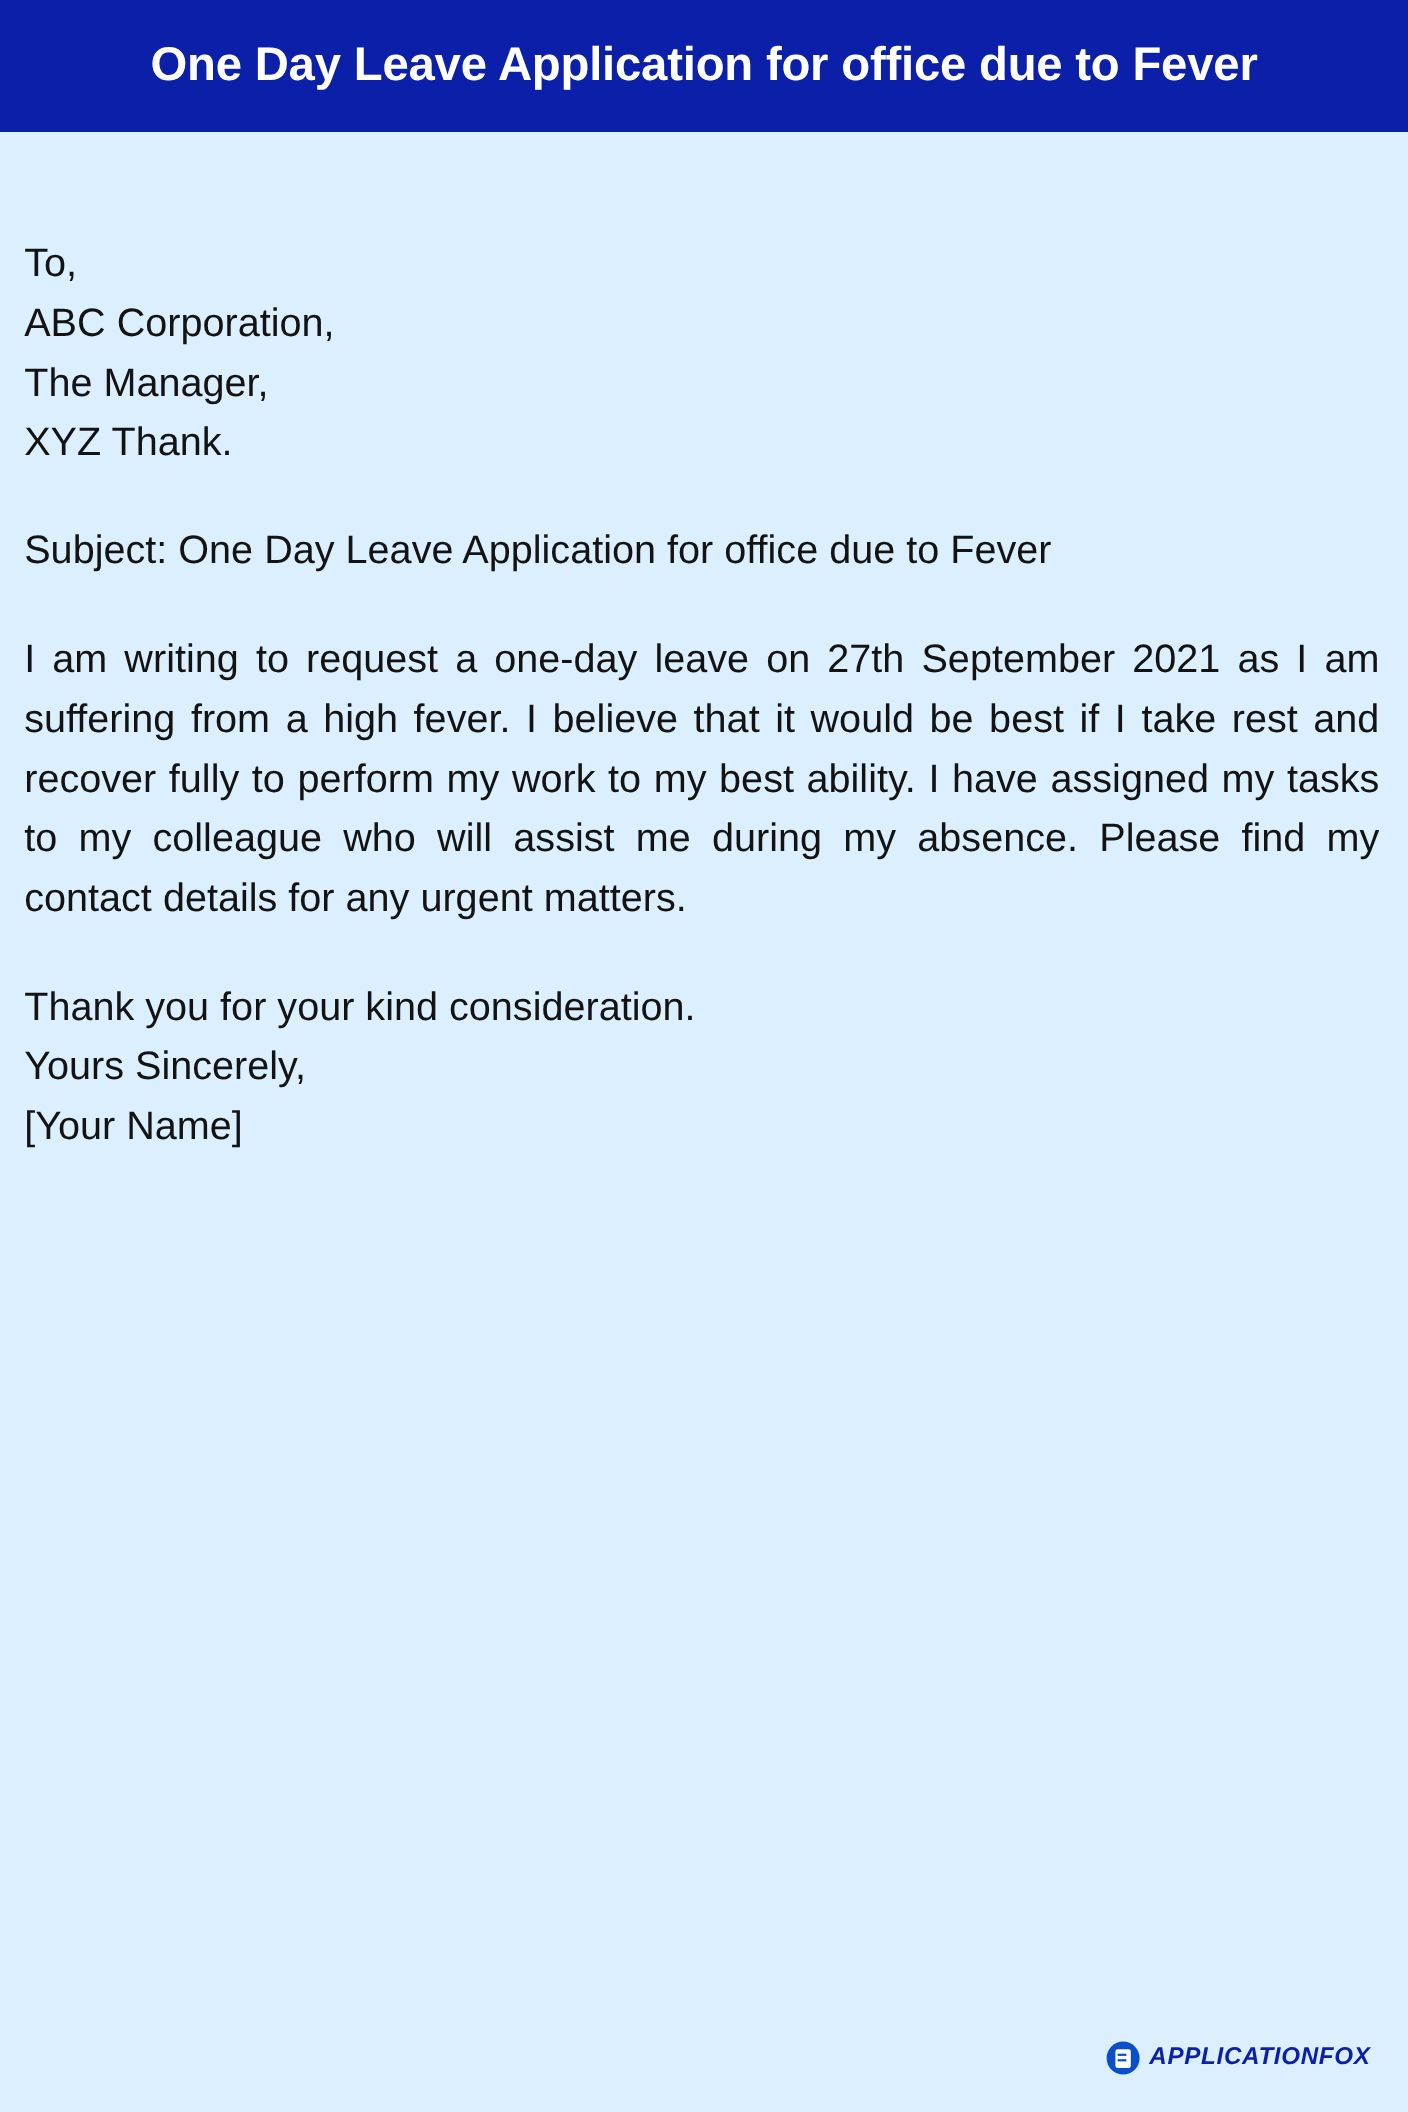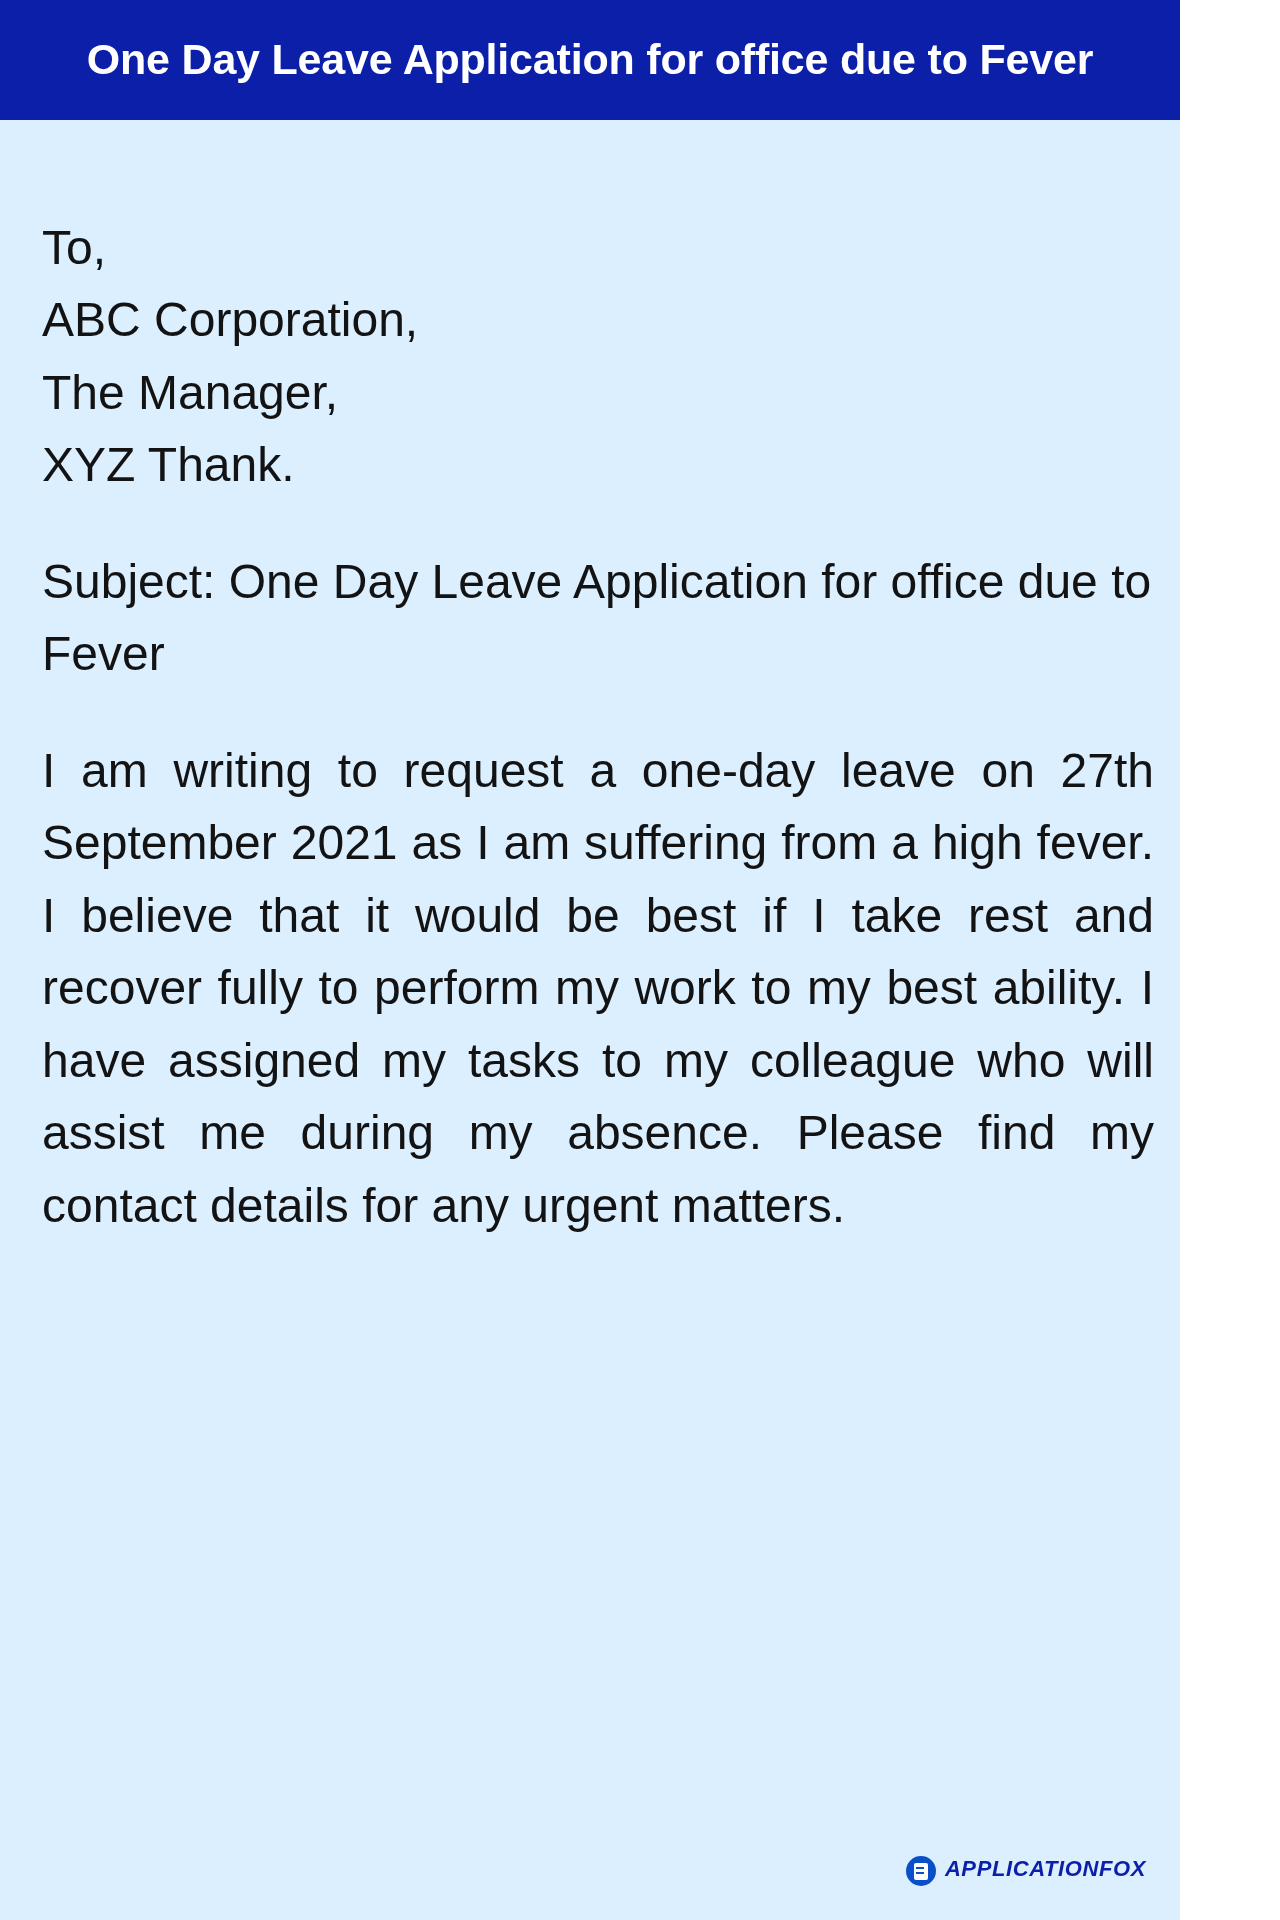--- a/index.html
+++ b/index.html
@@ -8,21 +8,21 @@
     padding: 0;
   }
   body {
     width: 1280px;
     height: 1920px;
     background: #ffffff;
     font-family: "Liberation Sans", sans-serif;
   }
   .page {
     position: relative;
-    width: 1180px;
+    width: 1280px;
     height: 1920px;
     background: #dcefff;
     display: flex;
     flex-direction: column;
     overflow: hidden;
   }
   .header-bar {
     background: #0b1fa8;
     color: #ffffff;
     height: 120px;
@@ -35,23 +35,23 @@
   .header-title {
     font-size: 43px;
     font-weight: bold;
     line-height: 1.1;
     text-align: center;
     letter-spacing: -0.2px;
     white-space: nowrap;
   }
   .letter-body {
     flex: 1 1 auto;
-    padding: 92px 26px 0 42px;
+    padding: 92px 26px 0 22px;
     color: #131313;
-    font-size: 48px;
+    font-size: 36px;
     line-height: 1.51;
   }
   .block {
     margin: 0 0 44px 0;
   }
   .block.last { margin-bottom: 0; }
   .line { display: block; white-space: pre-wrap; }
   .justified {
     text-align: justify;
     text-align-last: left;
@@ -123,20 +123,25 @@
       <span class="line">ABC Corporation,</span>
       <span class="line">The Manager,</span>
       <span class="line">XYZ Thank.</span>
     </div>
 
     <div class="block">Subject: One Day Leave Application for office due to Fever</div>
 
 
     <div class="block justified">I am writing to request a one-day leave on 27th September 2021 as I am suffering from a high fever. I believe that it would be best if I take rest and recover fully to perform my work to my best ability. I have assigned my tasks to my colleague who will assist me during my absence. Please find my contact details for any urgent matters.</div>
 
+    <div class="block last">
+      <span class="line">Thank you for your kind consideration.</span>
+      <span class="line">Yours Sincerely,</span>
+      <span class="line">[Your Name]</span>
+    </div>
 
   </div>
 
   <div class="footer">
     <span class="logo-mark">
       <span class="doc"></span>
     </span>
     <span class="brand"><span>APPLICATION</span><span class="thin">FOX</span></span>
   </div>
 

